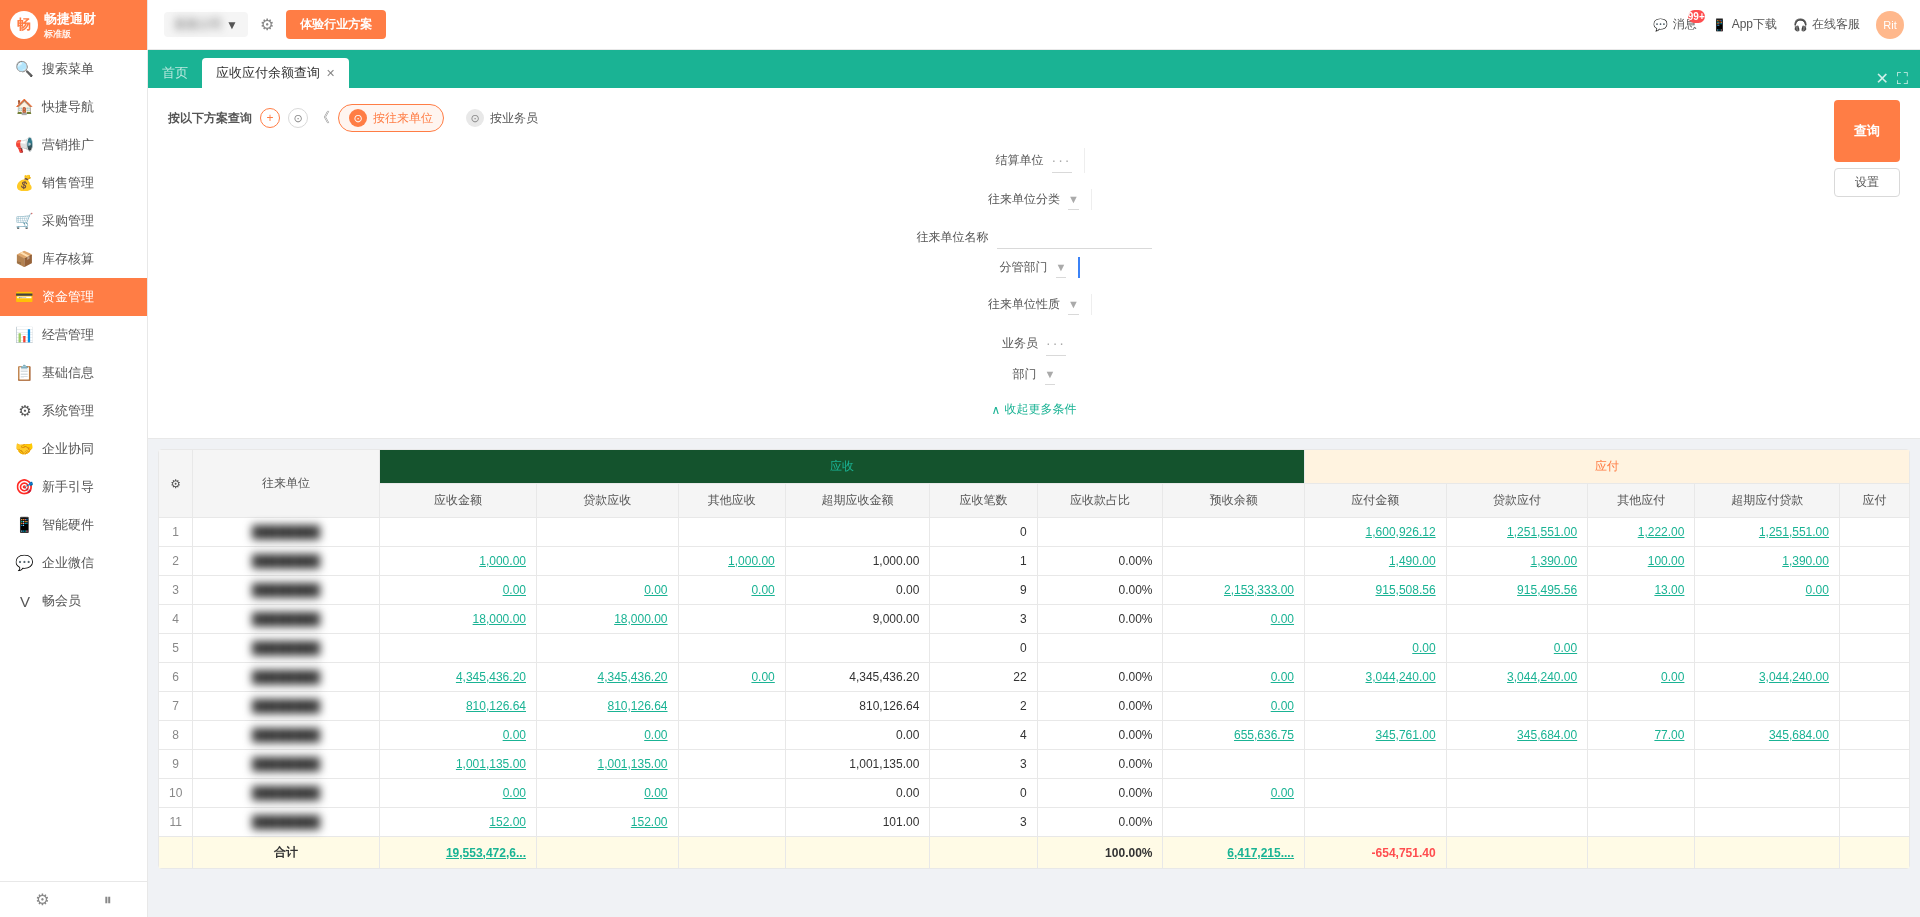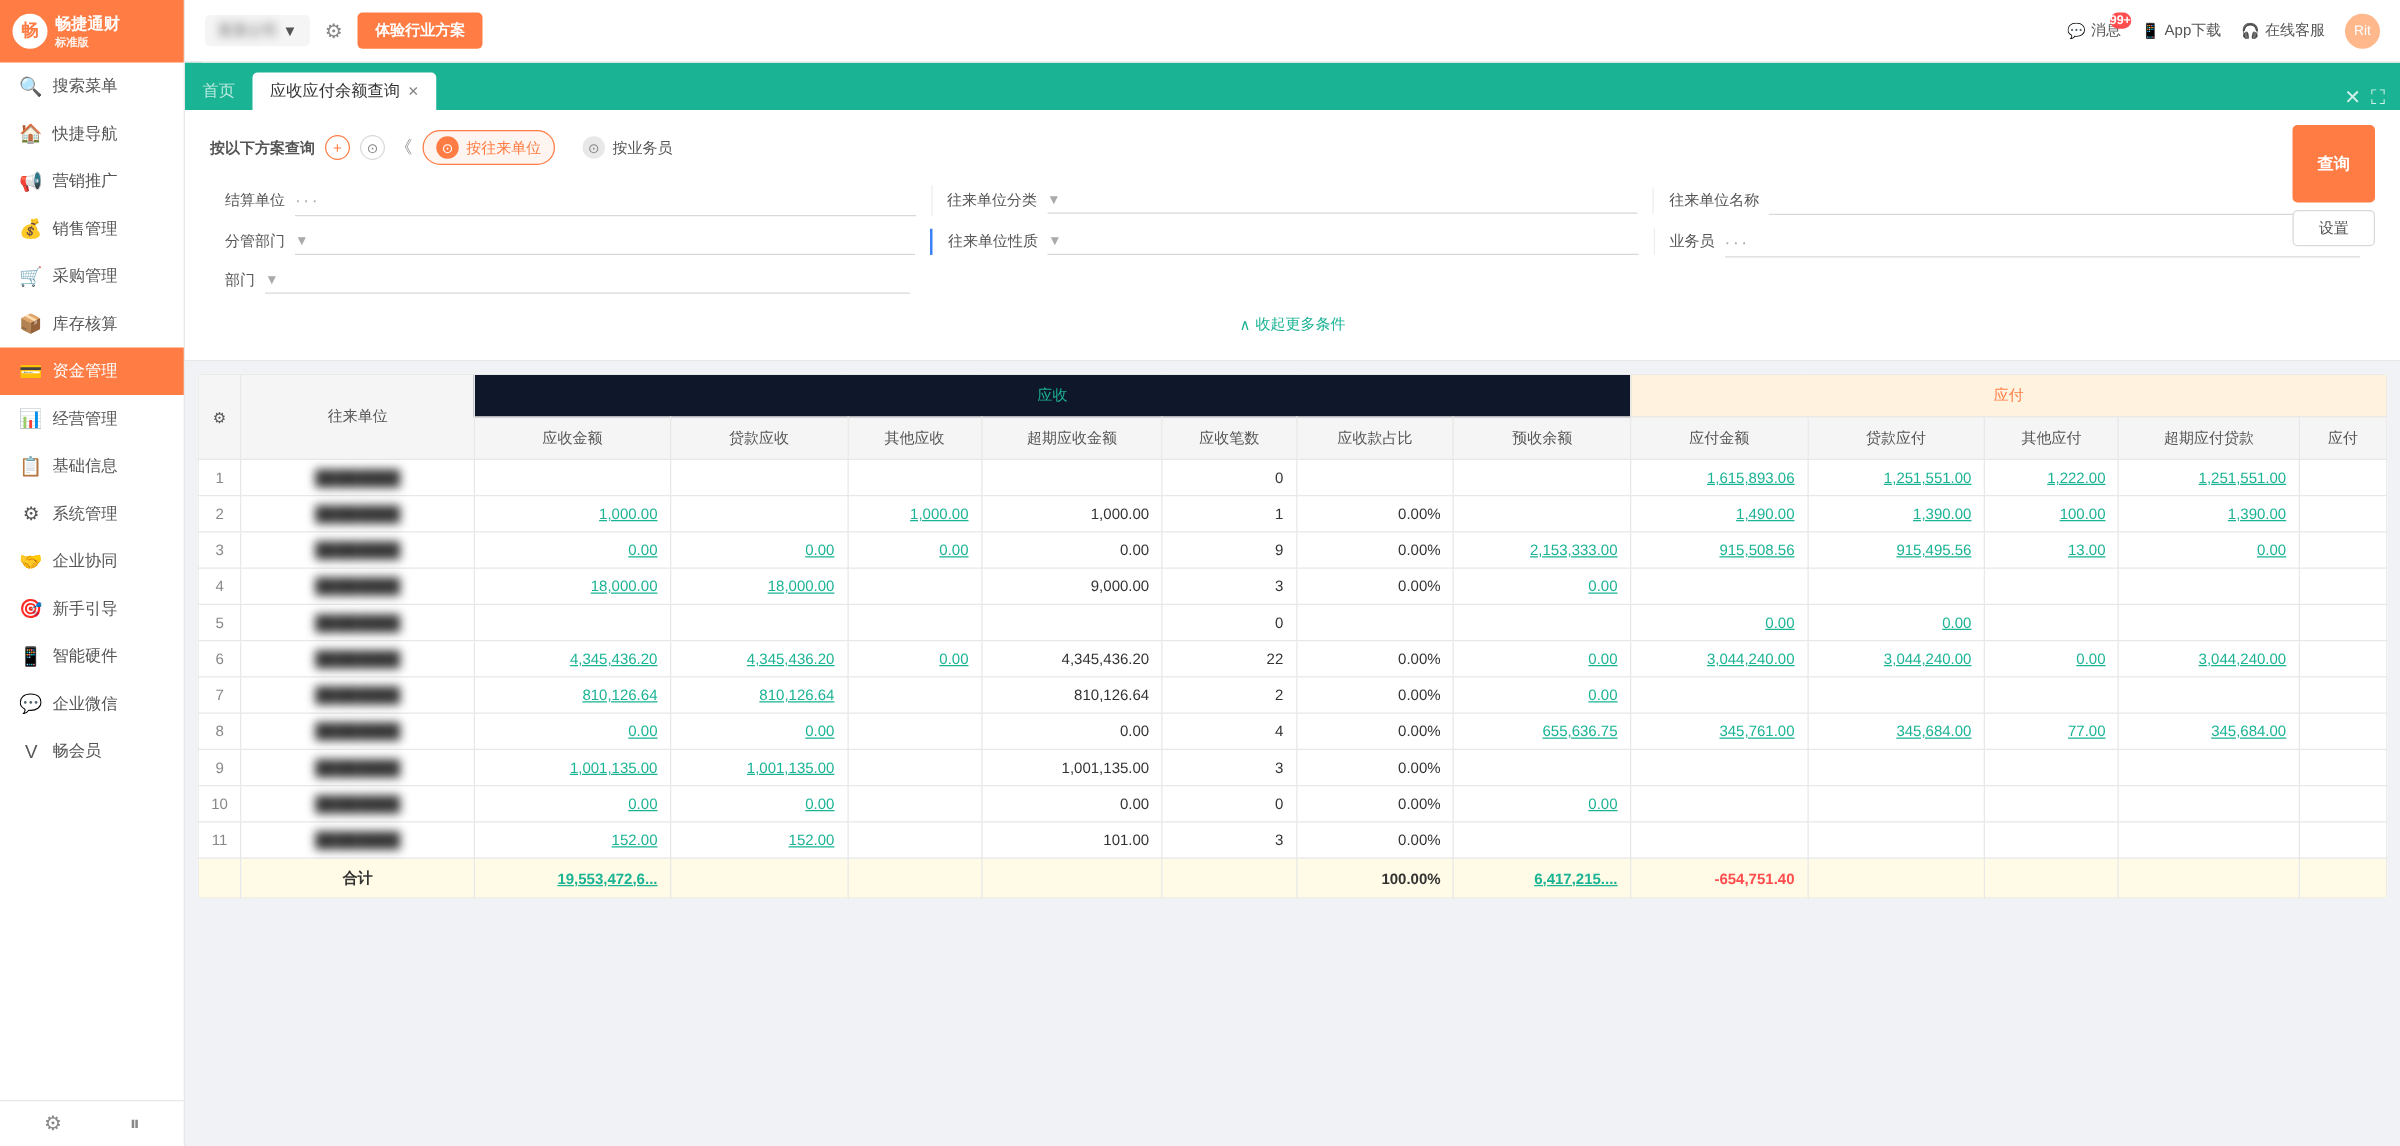--- a/index.html
+++ b/index.html
@@ -101,21 +101,21 @@
     .filter-settings-btn { color: #888; border: 1px solid #d9d9d9; border-radius: 50%; width: 20px; height: 20px; display: flex; align-items: center; justify-content: center; cursor: pointer; font-size: 11px; }
     .filter-collapse-btn { color: #888; cursor: pointer; font-size: 14px; }
 
     .filter-options { display: flex; gap: 12px; padding: 4px 0; }
     .filter-option {
       display: flex; align-items: center; gap: 6px; cursor: pointer; font-size: 12px; color: #555; padding: 4px 10px; border-radius: 16px;
     }
     .filter-option.active { background: #fff5f0; color: #ff7d45; border: 1px solid #ff7d45; }
     .filter-option-icon { width: 18px; height: 18px; border-radius: 50%; display: flex; align-items: center; justify-content: center; font-size: 11px; }
 
-    .filter-row { display: flex; align-items: center; gap: 0; margin-bottom: 8px; }
+    .filter-row { display: flex; align-items: center; gap: 16px; margin-bottom: 8px; flex-direction: column; }
     .filter-field {
       display: flex; align-items: center; flex: 1; padding: 0 12px;
     }
     .filter-field-label { color: #555; font-size: 12px; white-space: nowrap; margin-right: 8px; }
     .filter-input {
       flex: 1; border: none; border-bottom: 1px solid #d9d9d9; padding: 4px 0;
       font-size: 12px; color: #333; outline: none; background: transparent;
     }
     .filter-select {
       flex: 1; display: flex; align-items: center; justify-content: space-between;
@@ -363,21 +363,21 @@
     </div>
   </div>
 
   <div class="table-container">
     <div style="overflow-x:auto;">
       <table>
         <thead>
           <tr>
             <th rowspan="2" class="col-settings">⚙</th>
             <th rowspan="2" style="min-width:120px;">往来单位</th>
-            <th colspan="7" style="background:#0f172a;color:#1ab394;">应收</th>
+            <th colspan="7" style="background:#14532d;color:#1ab394;">应收</th>
             <th colspan="5" style="background:#fff3e0;color:#ff7d45;">应付</th>
           </tr>
           <tr>
             <th>应收金额</th>
             <th>贷款应收</th>
             <th>其他应收</th>
             <th>超期应收金额</th>
             <th>应收笔数</th>
             <th>应收款占比</th>
             <th>预收余额</th>
@@ -392,21 +392,21 @@
             <tr>
     <td style="color:#888;">1</td>
     <td><span class="blurred">████████</span></td>
     <td></td>
     <td></td>
     <td></td>
     <td></td>
     <td class="num">0</td>
     <td class="num"></td>
     <td></td>
-    <td class="num link">1,615,893.06</td>
+    <td class="num link">1,600,926.12</td>
     <td class="num link">1,251,551.00</td>
     <td class="num link">1,222.00</td>
     <td class="num link">1,251,551.00</td>
     <td></td>
   </tr>
             <tr>
     <td style="color:#888;">2</td>
     <td><span class="blurred">████████</span></td>
     <td class="num link">1,000.00</td>
     <td></td>

